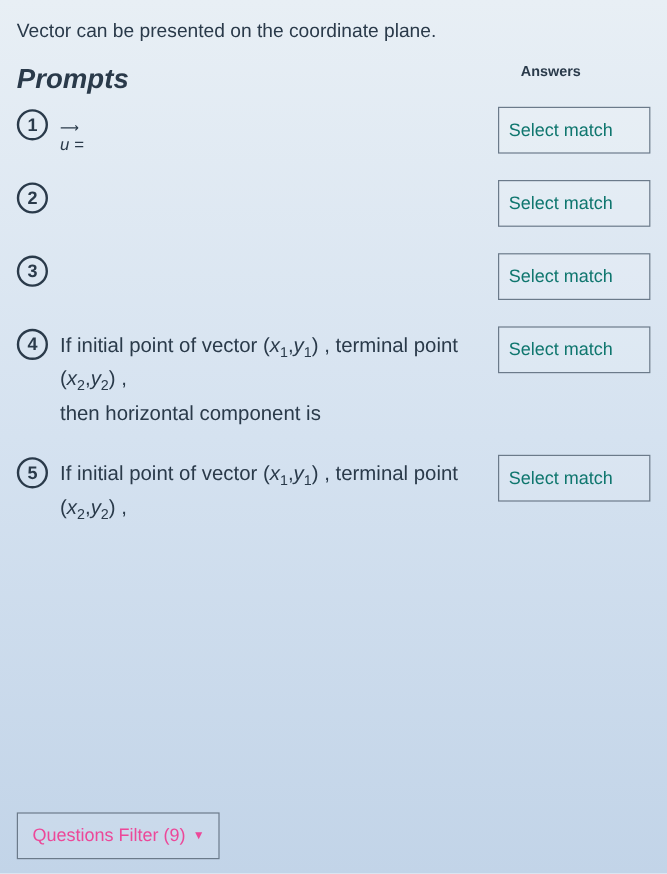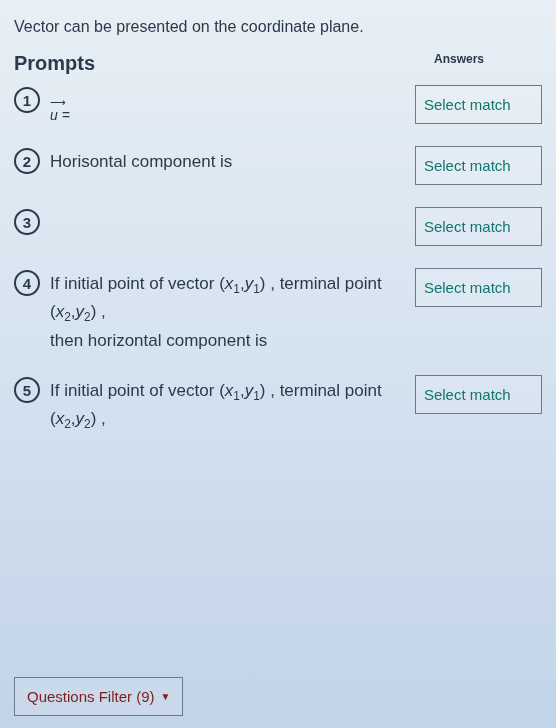--- a/index.html
+++ b/index.html
@@ -17,22 +17,23 @@
   font-size: 16px;
   margin-bottom: 16px;
   color: #2a3a4a;
 }
 .headers {
   display: flex;
   margin-bottom: 10px;
 }
 .headers .left {
   width: 420px;
-  font-size: 20px;
+  font-size: 23px;
   font-weight: bold;
+  font-style: italic;
 }
 .headers .right {
   font-size: 12px;
   font-weight: bold;
 }
 .row {
   display: flex;
   align-items: flex-start;
   margin-bottom: 22px;
 }
@@ -91,21 +92,21 @@
 .footer {
   position: absolute;
   bottom: 12px;
   left: 14px;
 }
 .filter-btn {
   border: 1px solid #6b7a8a;
   background: rgba(255,255,255,0.1);
   padding: 10px 12px;
   font-size: 15px;
-  color: #7f1d1d;
+  color: #ec4899;
   cursor: pointer;
   display: flex;
   align-items: center;
   gap: 6px;
 }
 .caret-down {
   font-size: 10px;
 }
 .u-eq {
   display: inline-flex;
@@ -133,21 +134,20 @@
         <div class="prompt-text"><span class="u-eq">
             <span class="arr">⟶</span>
             <span class="lbl">u =</span>
           </span></div>
       </div>
       <div class="answer-cell"><button class="select-match">Select match</button></div>
     </div>
     <div class="row">
       <div class="prompt-cell">
         <div class="num-badge">2</div>
-        <div class="prompt-text">Horisontal component is</div>
       </div>
       <div class="answer-cell"><button class="select-match">Select match</button></div>
     </div>
     <div class="row">
       <div class="prompt-cell">
         <div class="num-badge">3</div>
       </div>
       <div class="answer-cell"><button class="select-match">Select match</button></div>
     </div>
     <div class="row">

